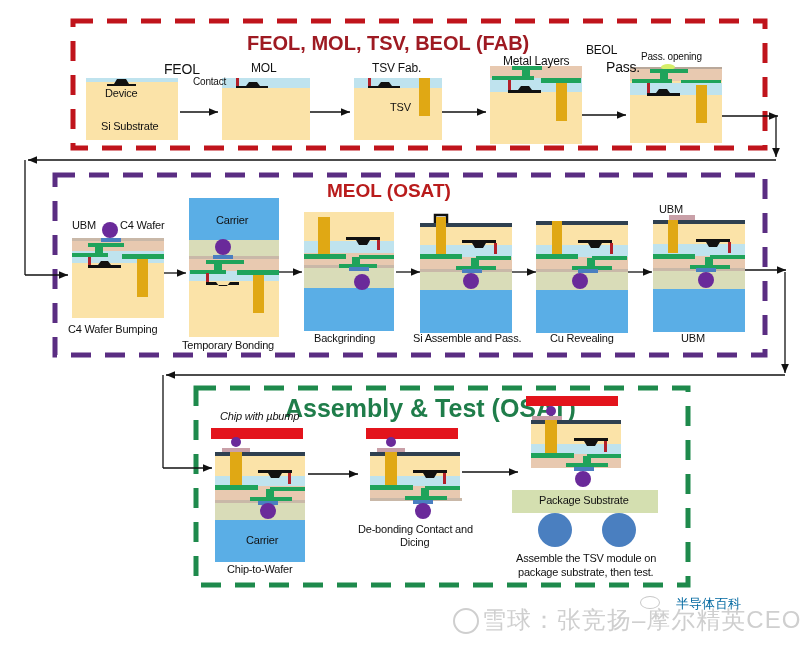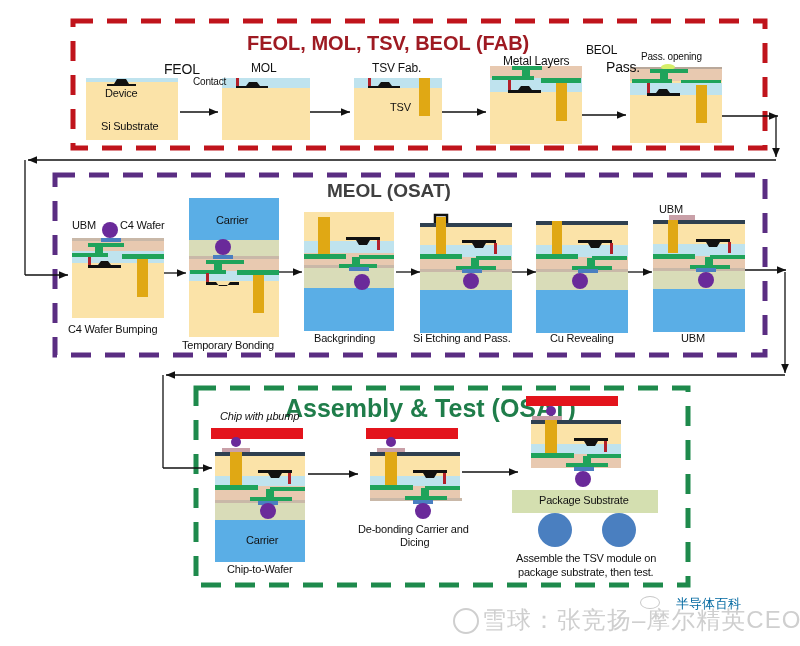--- a/index.html
+++ b/index.html
@@ -49,21 +49,21 @@
   <line x1="785" y1="272" x2="785" y2="373" stroke="#111" stroke-width="1.3" marker-end="url(#ah)"></line>
   <line x1="785" y1="375" x2="166" y2="375" stroke="#111" stroke-width="1.3" marker-end="url(#ah)"></line>
   <line x1="163" y1="375" x2="163" y2="468" stroke="#111" stroke-width="1.3"></line>
   <line x1="163" y1="468" x2="212" y2="468" stroke="#111" stroke-width="1.3" marker-end="url(#ah)"></line>
 
   <line x1="308" y1="474" x2="358" y2="474" stroke="#111" stroke-width="1.3" marker-end="url(#ah)"></line>
   <line x1="462" y1="472" x2="518" y2="472" stroke="#111" stroke-width="1.3" marker-end="url(#ah)"></line>
 </svg>
 
 <div class="title" style="left:247px; top:32px; font-size:20px; color:#9e1a22;">FEOL, MOL, TSV, BEOL (FAB)</div>
-<div class="title" style="left:327px; top:180px; font-size:19px; color:#404040;">MEOL (OSAT)</div>
+<div class="title" style="left:327px; top:180px; font-size:19px; color:#b91c1c;">MEOL (OSAT)</div>
 <div class="title" style="left:285px; top:394px; font-size:25px; color:#1f7d4a;">Assembly  &amp; Test (OSAT)</div>
 
 <svg class="abs" style="left:0;top:0" width="800" height="646">
 
   <g>
     <rect x="86" y="78" width="92" height="62" fill="#fbe3a8"></rect>
     <rect x="86" y="78" width="92" height="4" fill="#bfe3ee"></rect>
     <path d="M107,84 L114,84 L117,79 L126,79 L129,84 L136,84 L136,86 L107,86 z" fill="#111"></path>
   </g>
 
@@ -236,21 +236,21 @@
     <circle cx="706" cy="280" r="8" fill="#6a2a9a"></circle>
   </g>
 </svg>
 
 <div class="lbl" style="left:72px; top:219px;">UBM</div>
 <div class="lbl" style="left:120px; top:219px;">C4 Wafer</div>
 <div class="lbl" style="left:68px; top:323px;">C4 Wafer Bumping</div>
 <div class="lbl" style="left:216px; top:214px;">Carrier</div>
 <div class="lbl" style="left:182px; top:339px;">Temporary Bonding</div>
 <div class="lbl" style="left:314px; top:332px;">Backgrinding</div>
-<div class="lbl" style="left:413px; top:332px;">Si Etching and Pass.</div>
+<div class="lbl" style="left:413px; top:332px;">Si Assemble and Pass.</div>
 <div class="lbl" style="left:550px; top:332px;">Cu Revealing</div>
 <div class="lbl" style="left:659px; top:203px;">UBM</div>
 <div class="lbl" style="left:681px; top:332px;">UBM</div>
 
 <svg class="abs" style="left:0;top:0" width="800" height="646">
 
   <g>
     <rect x="211" y="428" width="92" height="11" fill="#e3141c"></rect>
     <circle cx="236" cy="442" r="5" fill="#6a2a9a"></circle>
     <rect x="222" y="448" width="28" height="4" fill="#c9a0a8"></rect>
@@ -311,21 +311,21 @@
     <circle cx="583" cy="479" r="8" fill="#6a2a9a"></circle>
     <rect x="512" y="490" width="146" height="23" fill="#d4dfb0"></rect>
     <circle cx="555" cy="530" r="17" fill="#4a7fc0"></circle>
     <circle cx="619" cy="530" r="17" fill="#4a7fc0"></circle>
   </g>
 </svg>
 
 <div class="lbl" style="left:220px; top:410px;font-style:italic;">Chip with µbump</div>
 <div class="lbl" style="left:246px; top:534px;">Carrier</div>
 <div class="lbl" style="left:227px; top:563px;">Chip-to-Wafer</div>
-<div class="lbl" style="left:358px; top:523px;">De-bonding Carrier  and</div>
+<div class="lbl" style="left:358px; top:523px;">De-bonding Contact  and</div>
 <div class="lbl" style="left:400px; top:536px;">Dicing</div>
 <div class="lbl" style="left:539px; top:494px;">Package Substrate</div>
 <div class="lbl" style="left:516px; top:552px;text-align:center;">Assemble the TSV module on</div>
 <div class="lbl" style="left:518px; top:566px;">package substrate, then test.</div>
 
 <div class="abs" style="left:453px; top:608px; width:22px; height:22px; border:2px solid #cfcfcf; border-radius:50%;"></div>
 <div class="watermark" style="left:482px; top:604px;">雪球：张竞扬–摩尔精英CEO</div>
 <div class="abs" style="left:640px; top:596px; width:18px; height:11px; border:1.5px solid #c8c8c8; border-radius:50%;"></div>
 <div class="wm2" style="left:676px; top:595px;">半导体百科</div>
 

